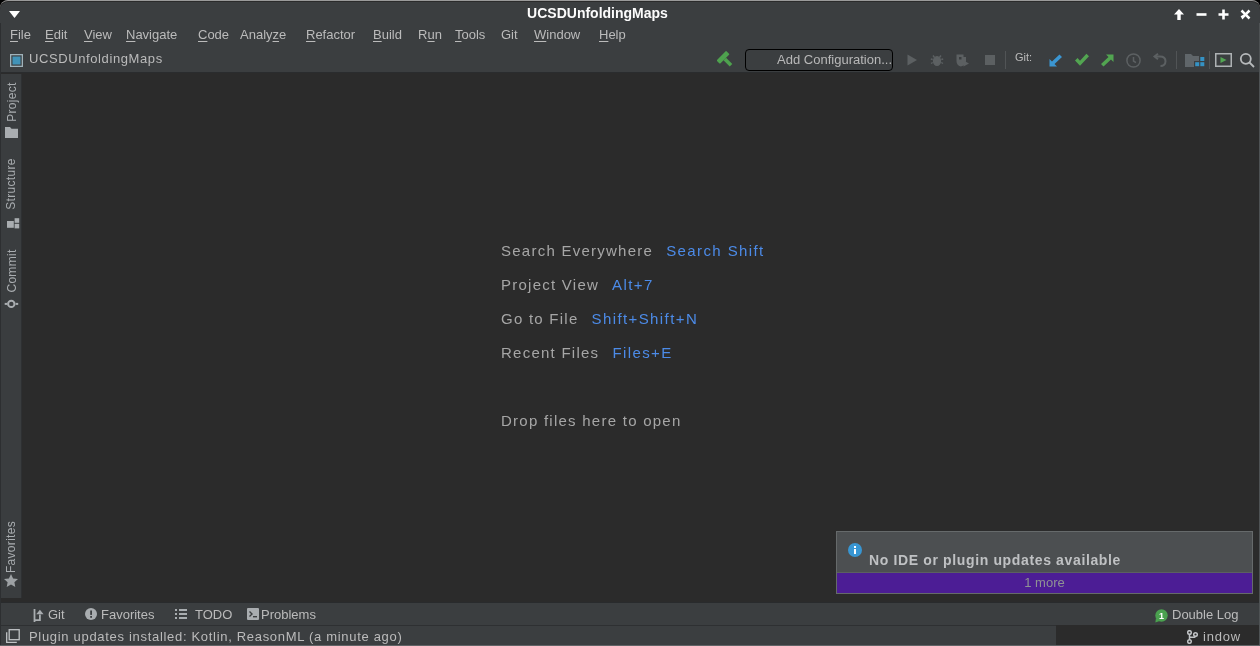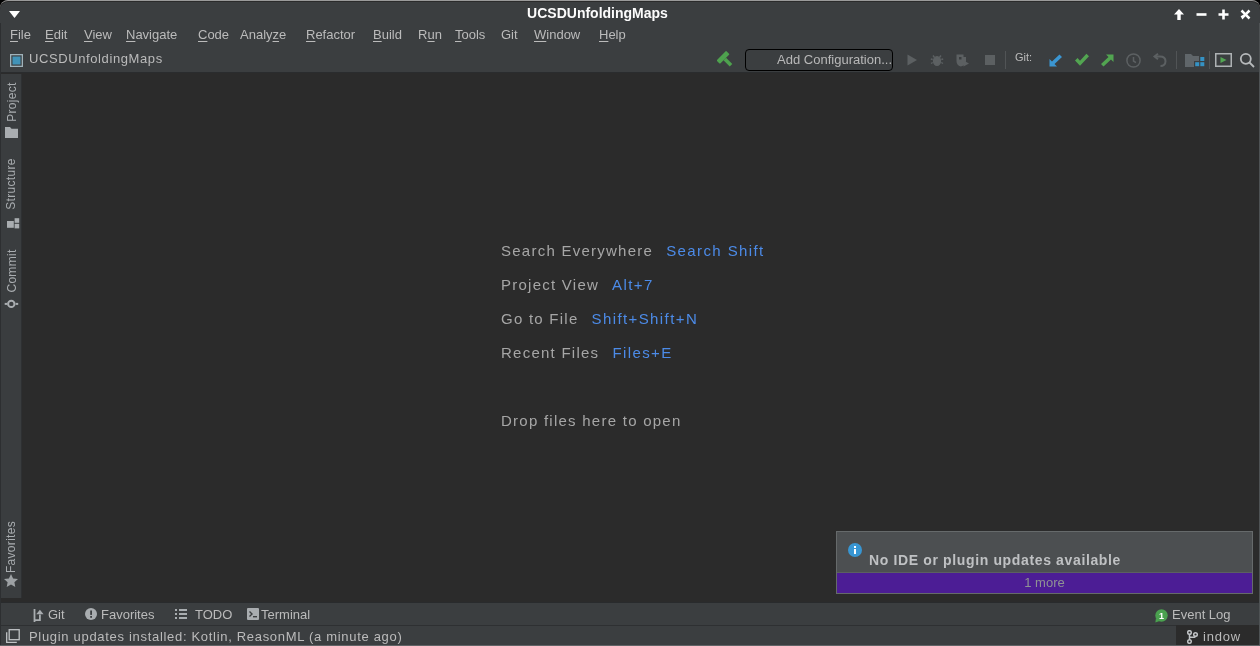--- a/index.html
+++ b/index.html
@@ -49,21 +49,21 @@
   .notif .more { position:absolute; left:0; bottom:0; width:100%; height:21px;
     background:#4c1d95; border-top:1px solid #5c5f61; color:#8f9294;
     font-size:13px; text-align:center; line-height:20px; }
 
   
   .bbar { position:absolute; left:0; top:601px; width:1260px; height:23px;
     background:#3b3e40; border-top:1px solid #292b2d; }
   .bbar span { position:absolute; top:4px; color:#bbbbbb; font-size:13px; }
 
   
-  .sbar { position:absolute; left:0; top:624px; width:1176px; height:22px;
+  .sbar { position:absolute; left:0; top:624px; width:1056px; height:22px;
     background:#3b3e40; border-top:1px solid #2e3032; }
   .bedge { position:absolute; left:0; top:644px; width:1260px; height:2px;
     background:linear-gradient(#54575a,#85898b); }
   .redge { position:absolute; left:1259px; top:22px; width:1px; height:622px;
     background:#4e5254; }
   .ledge { position:absolute; left:0; top:22px; width:1px; height:622px;
     background:#2d2f31; }
   .sbar span { position:absolute; top:3px; color:#bbbbbb; font-size:13px; letter-spacing:0.69px; }
 </style>
 </head>
@@ -250,28 +250,28 @@
         <rect x="4" y="5" width="8" height="2"></rect>
       <rect x="0" y="9" width="2" height="2"></rect>
         <rect x="4" y="9" width="8" height="2"></rect>
     </svg>
     <span style="left:195px">TODO</span>
     <svg class="abs" style="left:247px;top:5px" width="12" height="12" viewBox="0 0 12 12">
       <rect width="12" height="12" rx="1" fill="#a9adb0"></rect>
       <path d="M2.5 3.5 L5 6 L2.5 8.5" fill="none" stroke="#3b3e40" stroke-width="1.4"></path>
       <rect x="6" y="8" width="4" height="1.4" fill="#3b3e40"></rect>
     </svg>
-    <span style="left:261px">Terminal</span>
+    <span style="left:261px">Problems</span>
 
     <svg class="abs" style="left:1155px;top:6px" width="13" height="14" viewBox="0 0 13 14">
       <circle cx="6.5" cy="6.5" r="6.2" fill="#4aa14f"></circle>
       <path d="M0.9 9.5 L0.4 13.6 L4.6 12.1 Z" fill="#4aa14f"></path>
       <text x="6.6" y="9.7" font-size="9" font-weight="bold" fill="#fff" text-anchor="middle" font-family="Liberation Sans">1</text>
     </svg>
-    <span style="left:1172px">Event Log</span>
+    <span style="left:1172px">Double Log</span>
   </div>
 
   <div class="sbar">
     <svg class="abs" style="left:6px;top:3px" width="14" height="14" viewBox="0 0 14 14" fill="none" stroke="#c0c3c5" stroke-width="1.3">
       <rect x="3.2" y="0.7" width="10" height="10"></rect>
       <path d="M0.7 3.2 L0.7 13.3 L10.8 13.3"></path>
     </svg>
     <span style="left:29px">Plugin updates installed: Kotlin, ReasonML (a minute ago)</span>
 
     <svg class="abs" style="left:1187px;top:4px" width="11" height="14" viewBox="0 0 11 14" fill="none" stroke="#c0c3c5" stroke-width="1.5">

